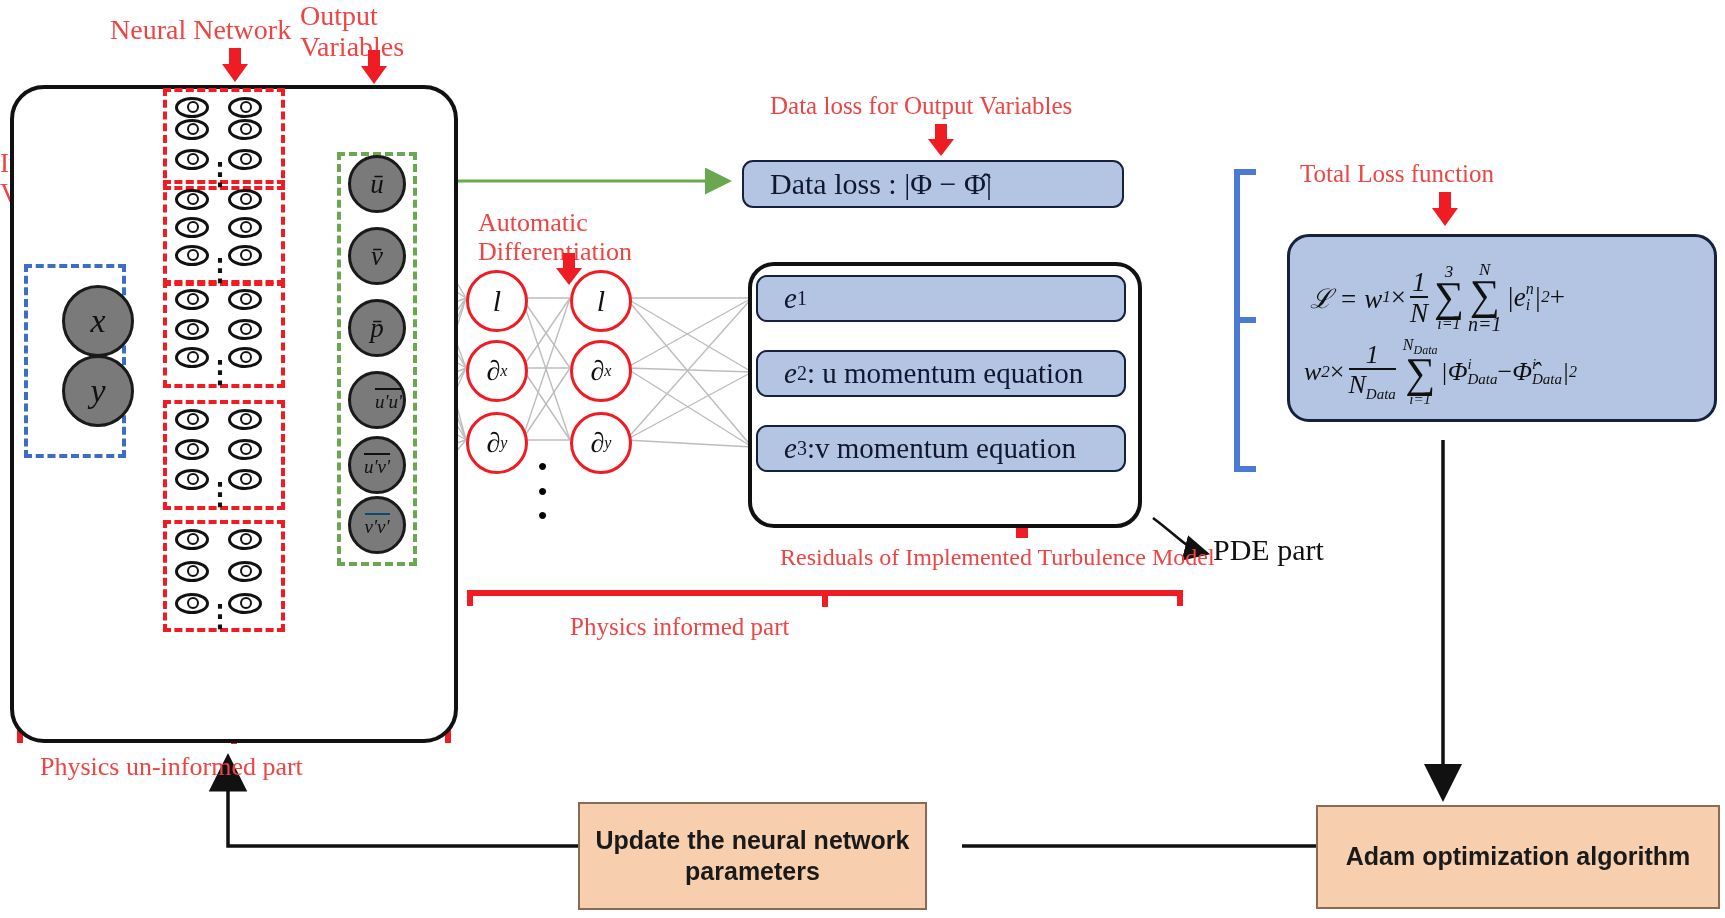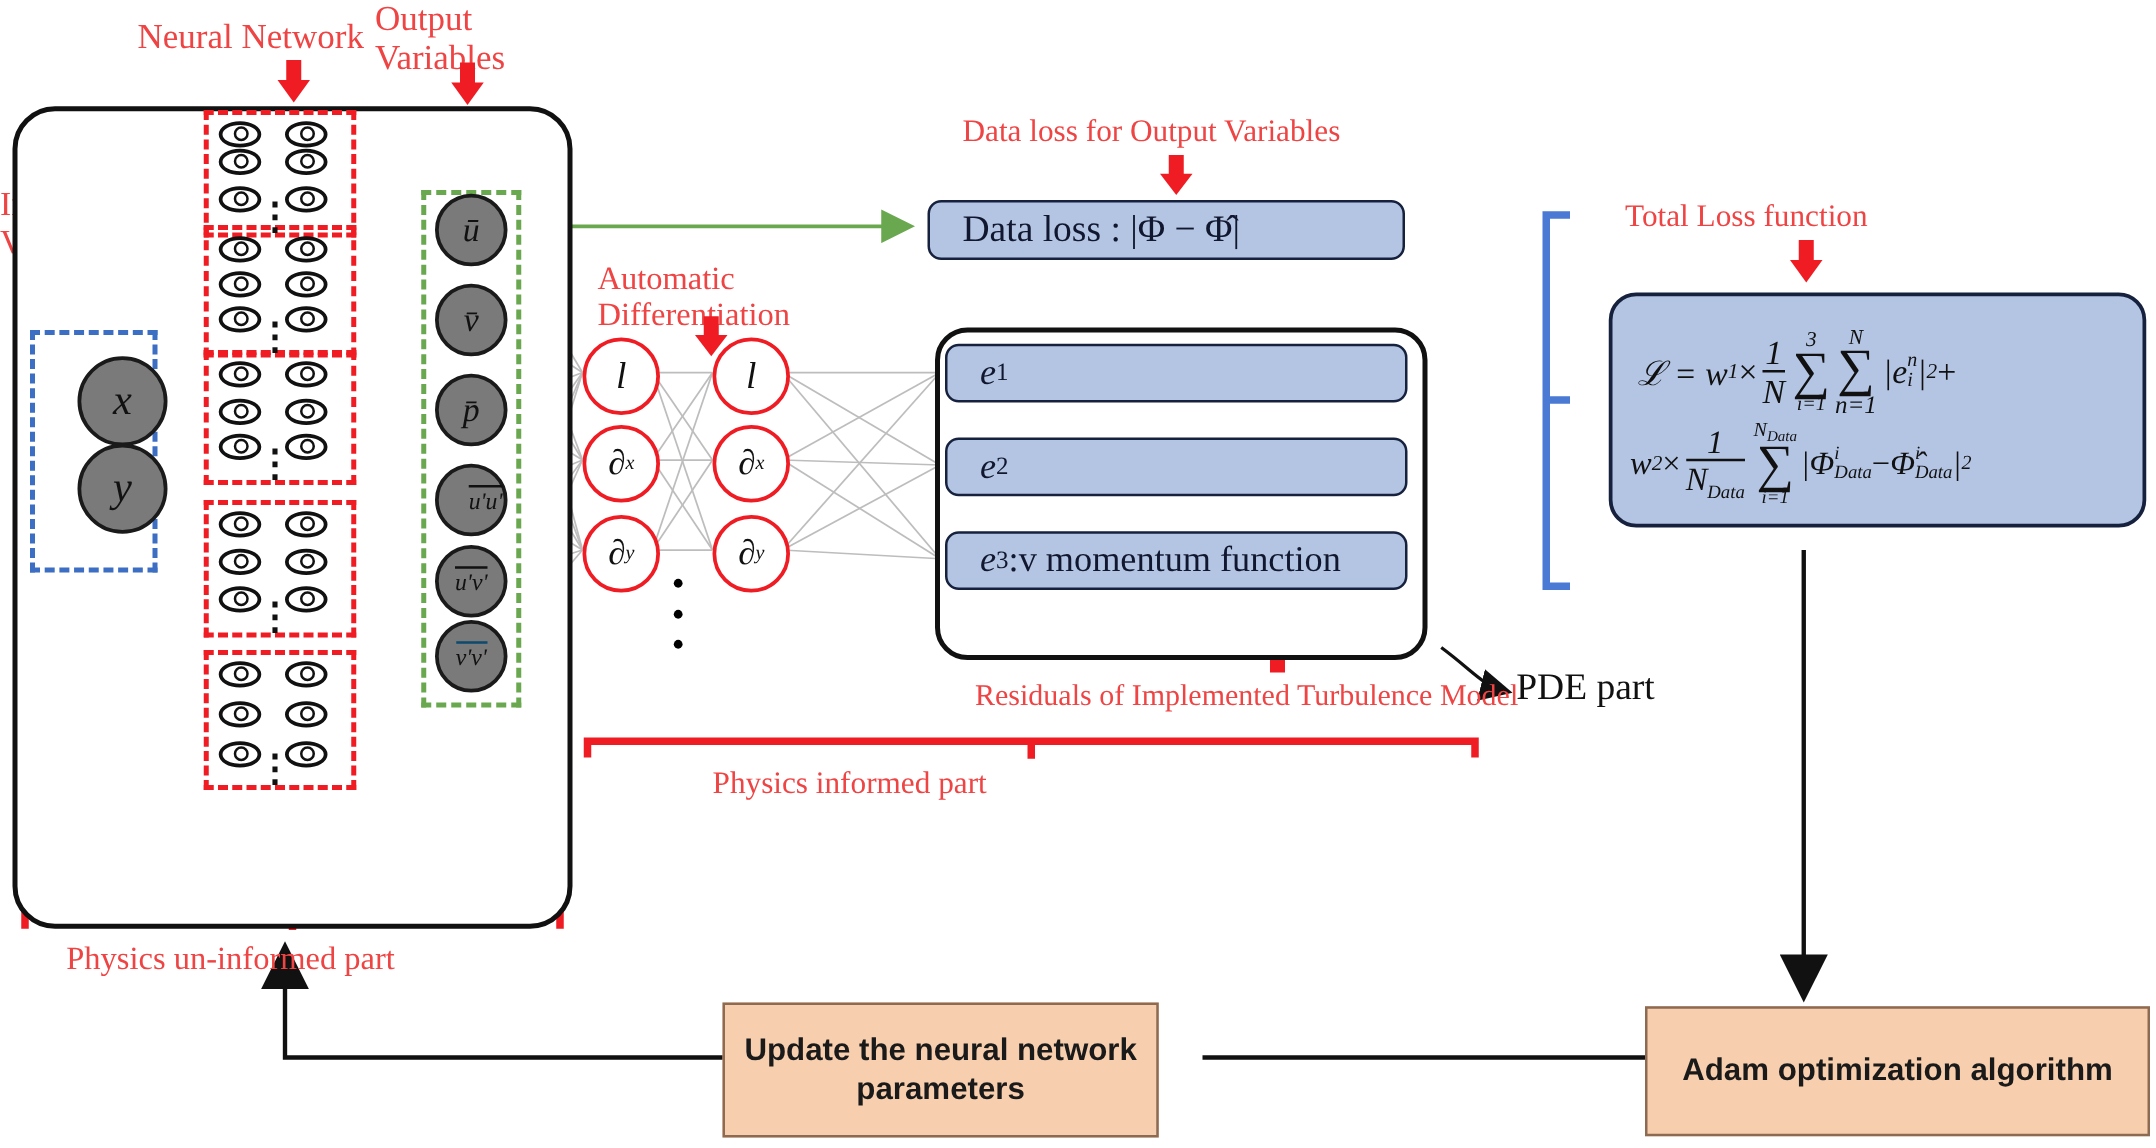--- a/index.html
+++ b/index.html
@@ -287,21 +287,21 @@
 
 <div class="rarrow" style="left:1009px;top:505px;width:26px;height:33px;">
   <div class="head" style="left:0;top:0;border-left:13px solid transparent;border-right:13px solid transparent;border-bottom:18px solid #ef1c24;"></div>
   <div class="shaft" style="left:7px;top:16px;width:12px;height:17px;"></div>
 </div>
 <div class="abs lbl serif" style="left:780px;top:544px;width:490px;font-size:24px;">Residuals of Implemented Turbulence Model</div>
 
 <div class="abs serif" style="left:1213px;top:533px;font-size:30px;color:#111;">PDE part</div>
 
 <div class="abs lbl serif" style="left:570px;top:613px;width:510px;font-size:25px;">Physics informed part</div>
-<div class="abs lbl serif" style="left:53px;top:752px;width:390px;font-size:26px;">Physics un-informed part</div>
+<div class="abs lbl serif" style="left:40px;top:752px;width:390px;font-size:26px;">Physics un-informed part</div>
 
 <div class="abs" id="nn-box"></div>
 
 <div class="abs dash-blue" style="left:24px;top:264px;width:94px;height:186px;"></div>
 <div class="gcirc" style="left:62px;top:285px;width:66px;height:66px;font-size:34px;">
     <span>x</span>
   </div>
 <div class="gcirc" style="left:62px;top:355px;width:66px;height:66px;font-size:34px;">
     <span>y</span>
   </div>
@@ -498,25 +498,26 @@
 
 <div id="pde-group" style="left:748px;top:262px;width:386px;height:258px;"></div>
 
 <div class="chip" style="left:756px;top:275px;width:370px;height:47px;">
   <span class="italic">e</span>
     <sub style="font-size:20px;">1</sub>
 </div>
 <div class="chip" style="left:756px;top:350px;width:370px;height:47px;">
   <span class="italic">e</span>
     <sub style="font-size:20px;">2</sub>
+    <span>: u momentum equation</span>
 </div>
 <div class="chip" style="left:756px;top:425px;width:370px;height:47px;">
   <span class="italic">e</span>
     <sub style="font-size:20px;">3</sub>
-    <span>:v momentum function</span>
+    <span>:v momentum equation</span>
 </div>
 
 <div id="total-loss" style="left:1287px;top:234px;width:424px;height:182px;">
 
   <div class="abs" style="left:20px;top:24px;display:flex;align-items:center;font-family:'Liberation Serif',serif;font-style:italic;font-size:27px;color:#111;">
     <span>ℒ = w</span>
       <sub style="font-size:17px;">1</sub>
     <span style="font-style:normal;"> × </span>
     <span style="display:inline-flex;flex-direction:column;align-items:center;line-height:1.05;margin:0 4px;">
       <span>1</span>

